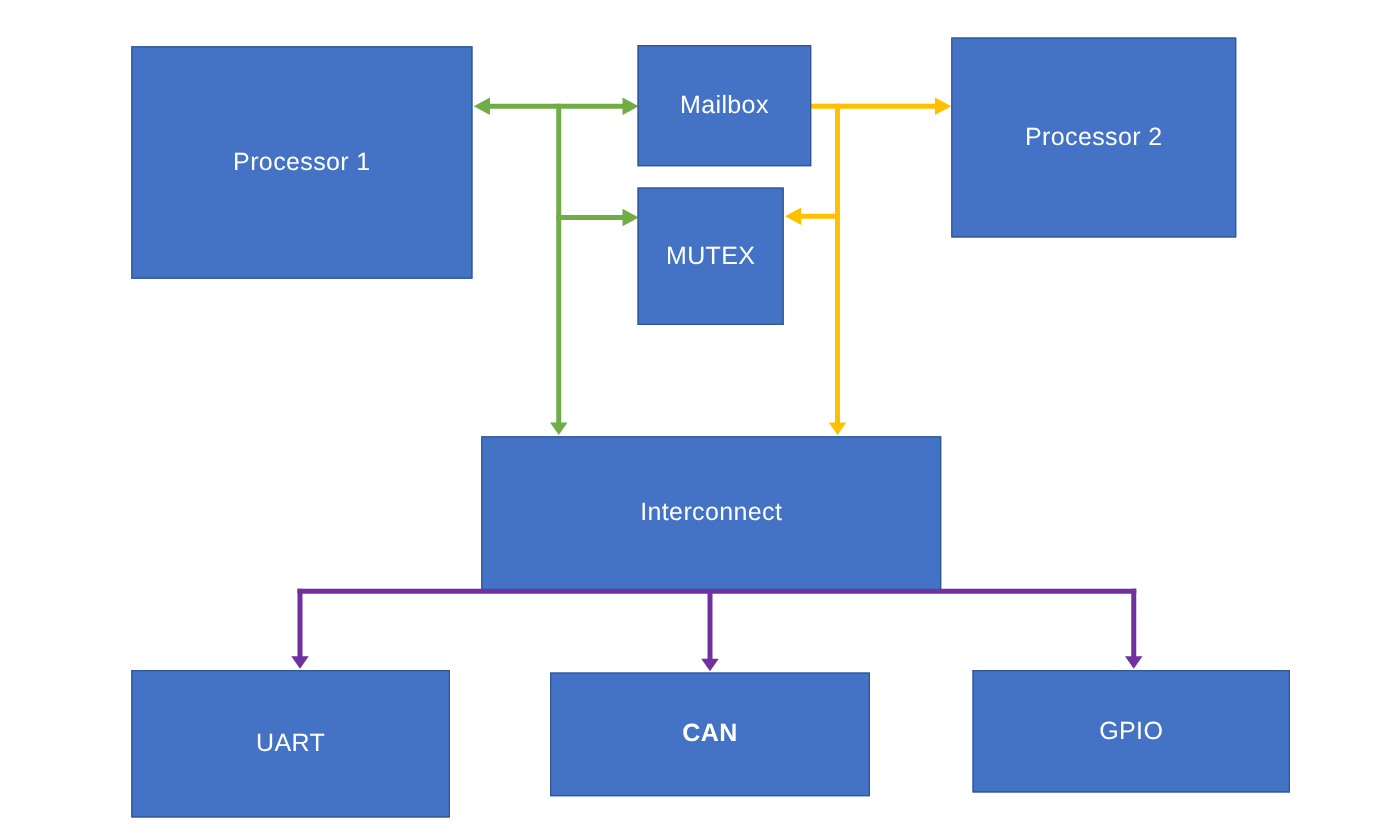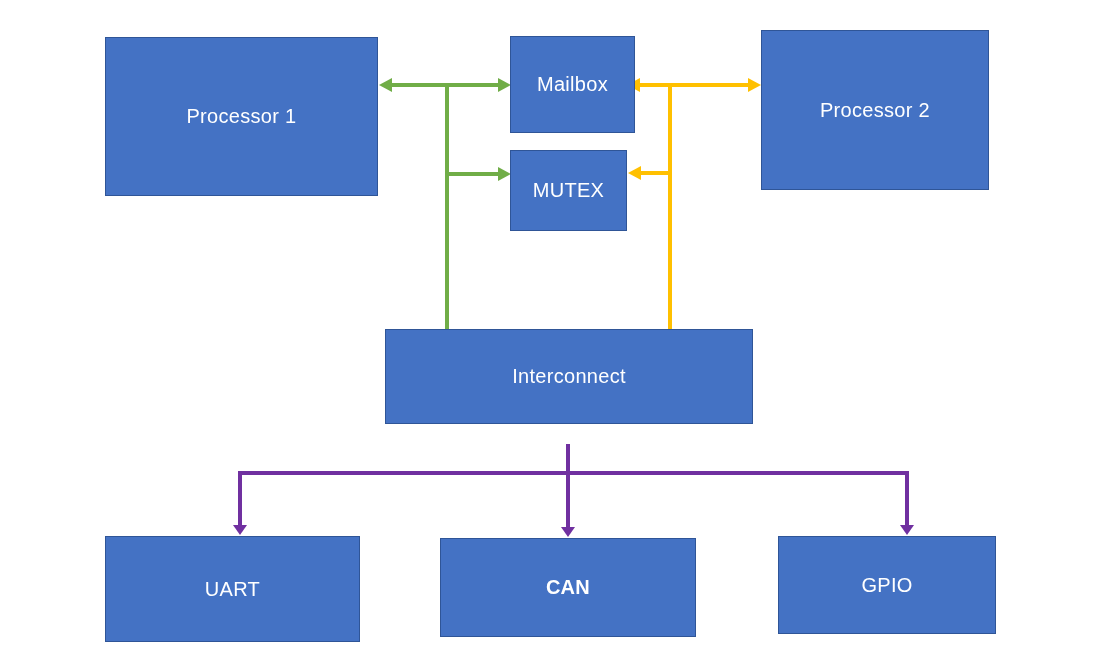--- a/index.html
+++ b/index.html
@@ -31,28 +31,28 @@
     border: 1.6px solid var(--node-border, #2F5597);
     color: var(--node-text, #ffffff);
     display: flex;
     align-items: center;
     justify-content: center;
     font-size: 20px;
     letter-spacing: 0.3px;
     text-align: center;
   }
   
-  .n-processor1   { left:105px; top:37px;  width:273px; height:159px;align-items:center; }
-  .n-mailbox      { left:510px; top:36px;  width:125px; height:97px;  }
-  .n-mutex        { left:510px; top:150px; width:117px; height:81px;  }
+  .n-processor1   { left:105px; top:37px;  width:273px; height:186px;align-items:center; }
+  .n-mailbox      { left:510px; top:36px;  width:139px; height:97px;  }
+  .n-mutex        { left:510px; top:150px; width:117px; height:110px;  }
   .n-processor2   { left:761px; top:30px;  width:228px; height:160px; }
-  .n-interconnect { left:385px; top:329px; width:368px; height:95px;  }
-  .n-uart         { left:105px; top:536px; width:255px; height:106px;  }
+  .n-interconnect { left:385px; top:349px; width:368px; height:123px;  }
+  .n-uart         { left:105px; top:536px; width:255px; height:118px;  }
   .n-can          { left:440px; top:538px; width:256px; height:99px;font-weight:bold;  }
-  .n-gpio         { left:778px; top:536px; width:218px; height:98px;  }
+  .n-gpio         { left:778px; top:536px; width:254px; height:98px;  }
 
   
   .edge line { stroke-width: 4; fill: none; }
   .edge-green  line { stroke: var(--edge-green,  #70AD47); }
   .edge-green  polygon { fill: var(--edge-green,  #70AD47); }
   .edge-yellow line { stroke: var(--edge-yellow, #FFC000); }
   .edge-yellow polygon { fill: var(--edge-yellow, #FFC000); }
   .edge-purple line { stroke: var(--edge-purple, #7030A0); }
   .edge-purple polygon { fill: var(--edge-purple, #7030A0); }
 </style>

